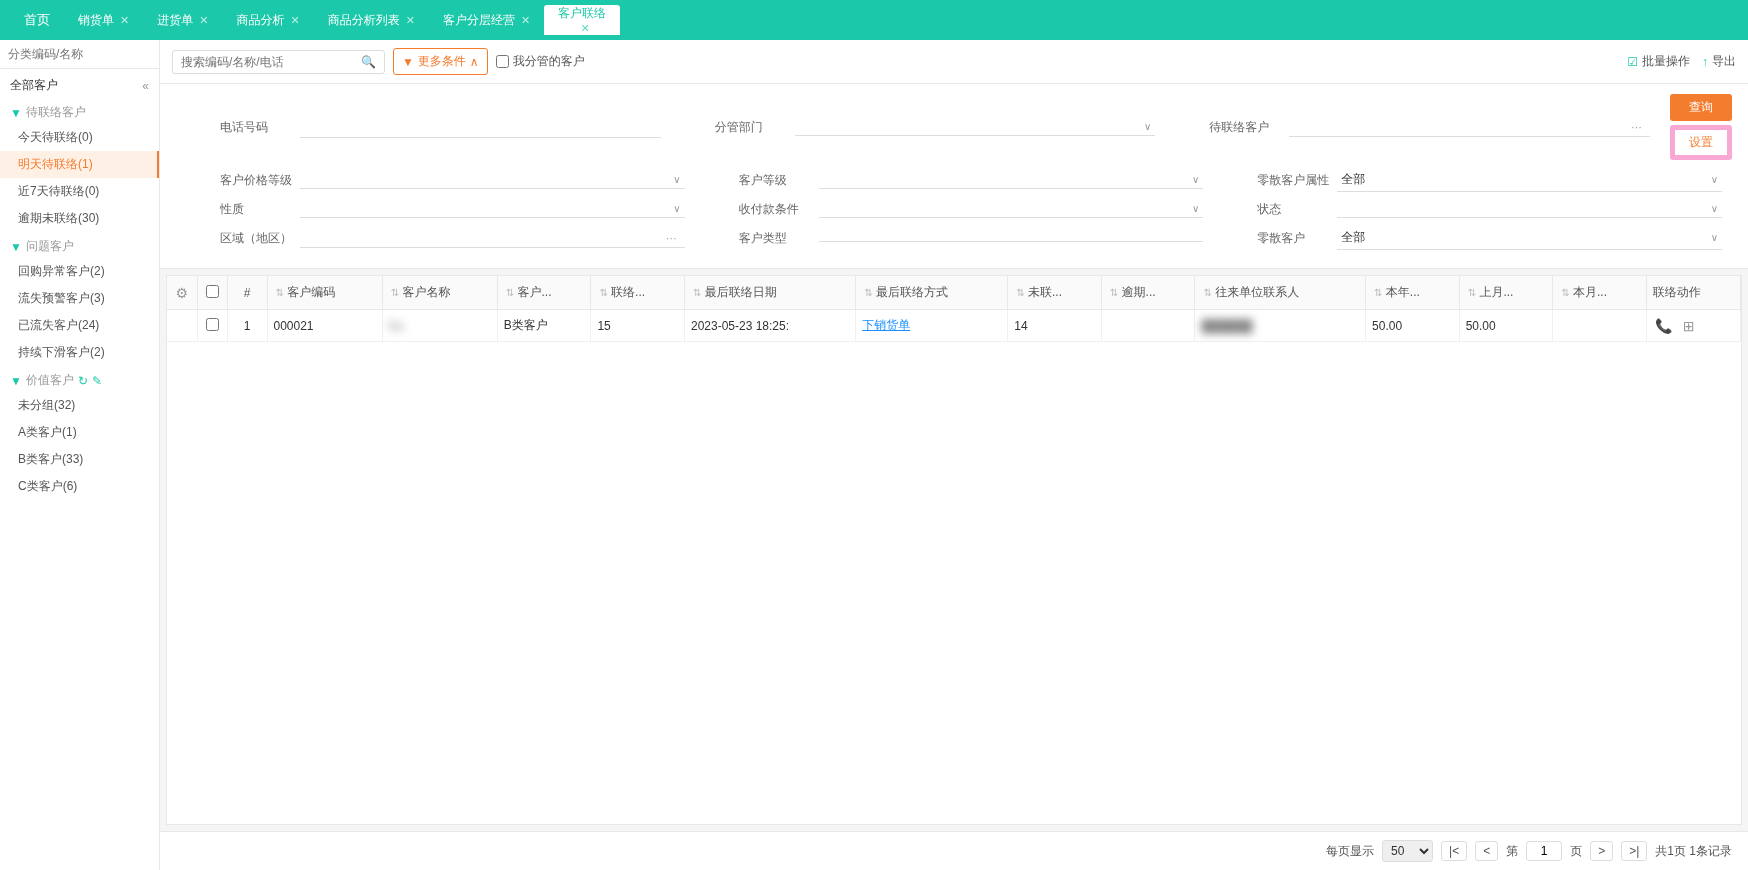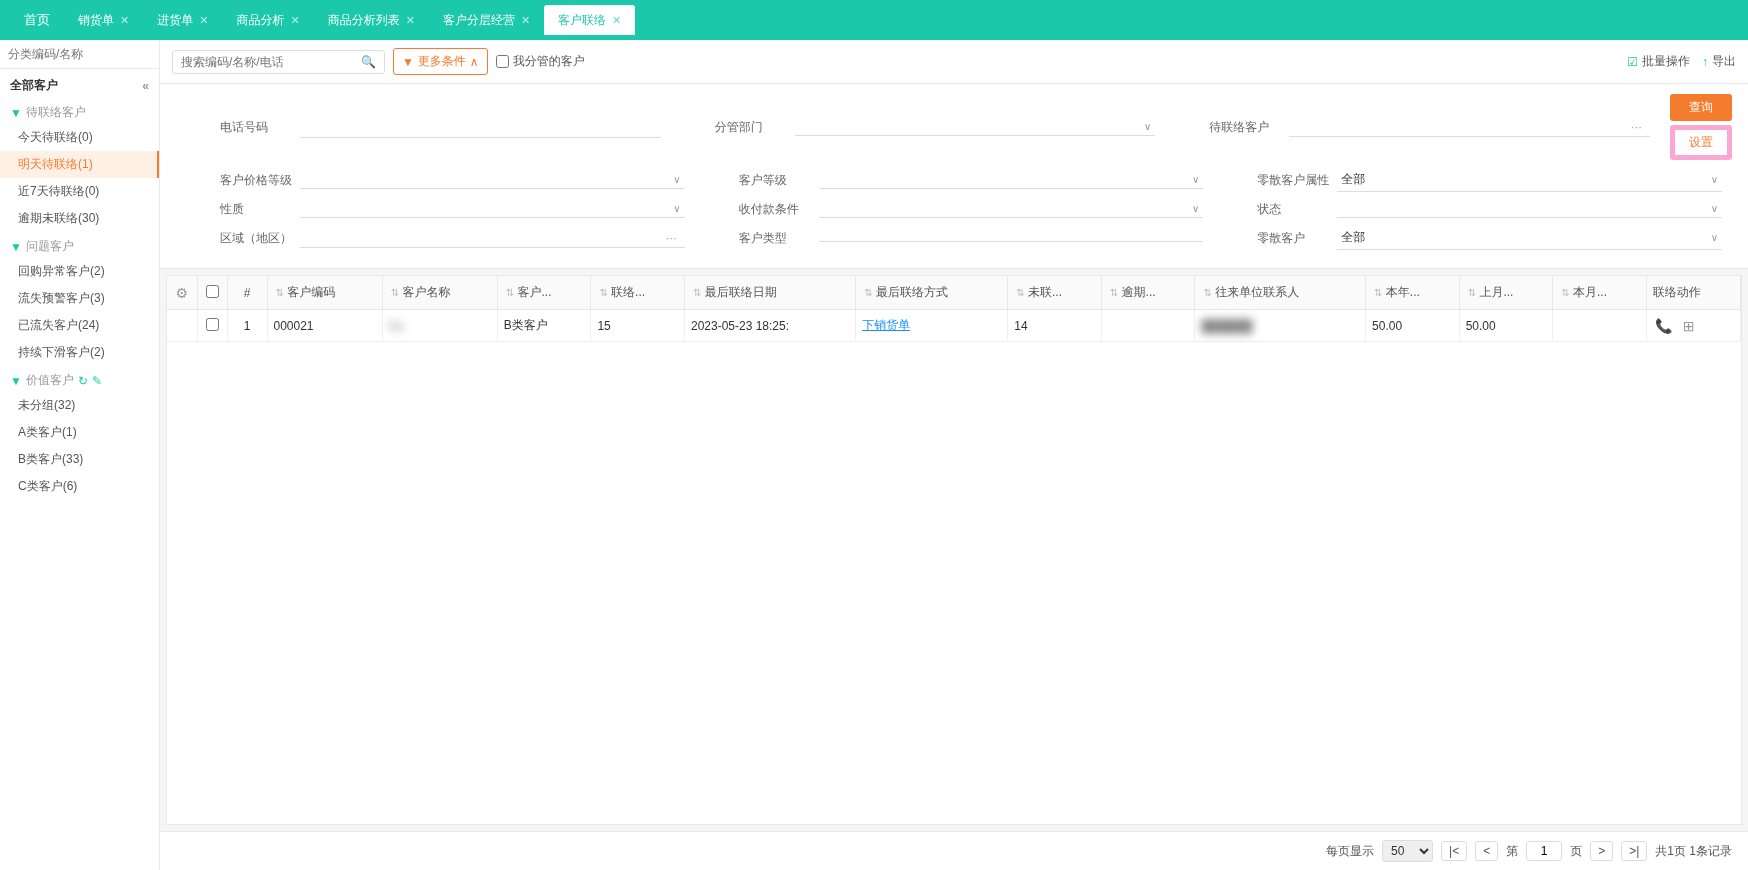--- a/index.html
+++ b/index.html
@@ -20,20 +20,21 @@
       display: flex;
       align-items: center;
       cursor: pointer;
       font-size: 13px;
       white-space: nowrap;
     }
     .nav-item.active {
       background: #fff;
       color: #1cc8aa;
       border-radius: 3px 3px 0 0;
+      flex-direction: column;
     }
     .nav-item .close-x {
       margin-left: 6px;
       font-size: 11px;
       opacity: 0.7;
     }
     .nav-home { font-size: 13px; }
 
     
     .main-layout {
@@ -60,21 +61,21 @@
       outline: none;
       flex: 1;
       font-size: 12px;
       color: #999;
     }
     .sidebar-section-header {
       display: flex;
       align-items: center;
       justify-content: space-between;
       padding: 8px 10px 4px 10px;
-      font-weight: bold;
+      font-weight: normal;
       color: #333;
       font-size: 12px;
     }
     .sidebar-section-header .collapse-icon {
       cursor: pointer;
       color: #999;
     }
     .sidebar-group-label {
       padding: 6px 10px 3px 10px;
       color: #999;

